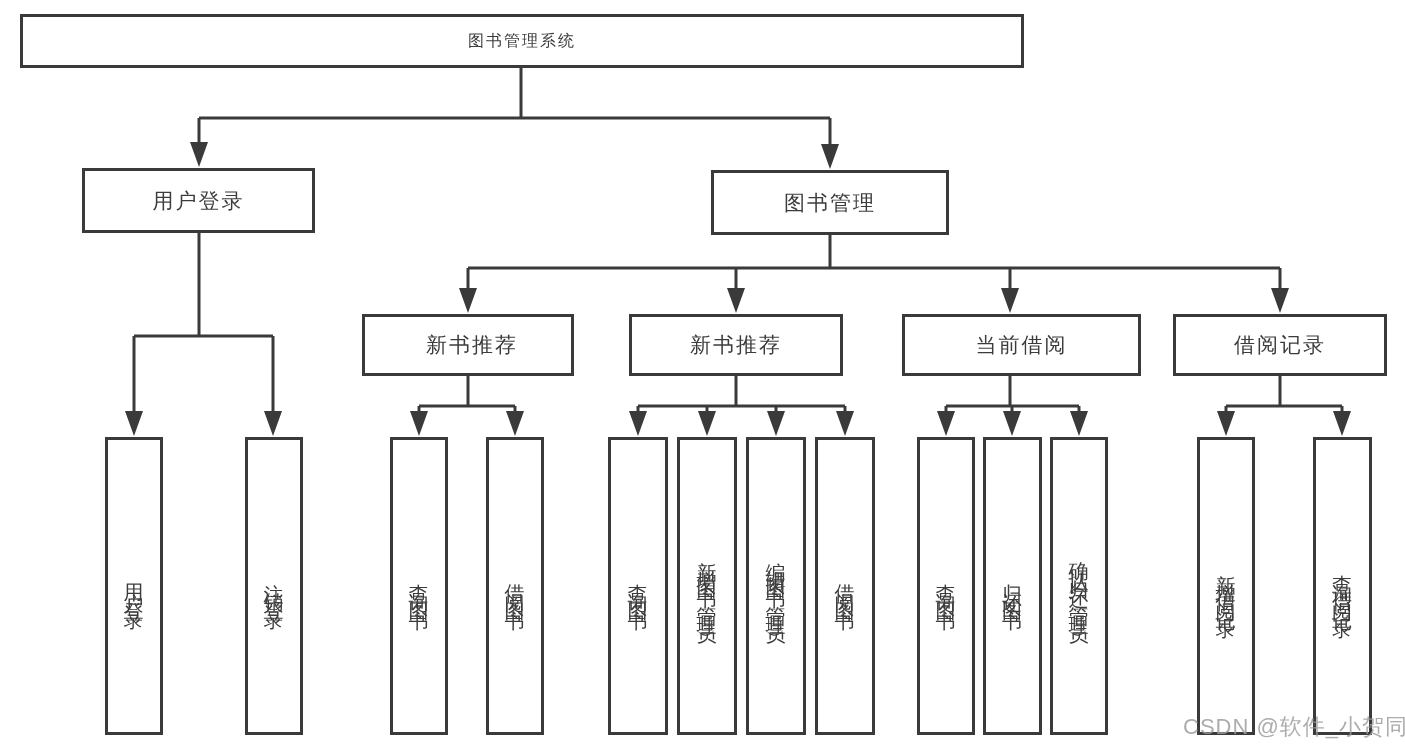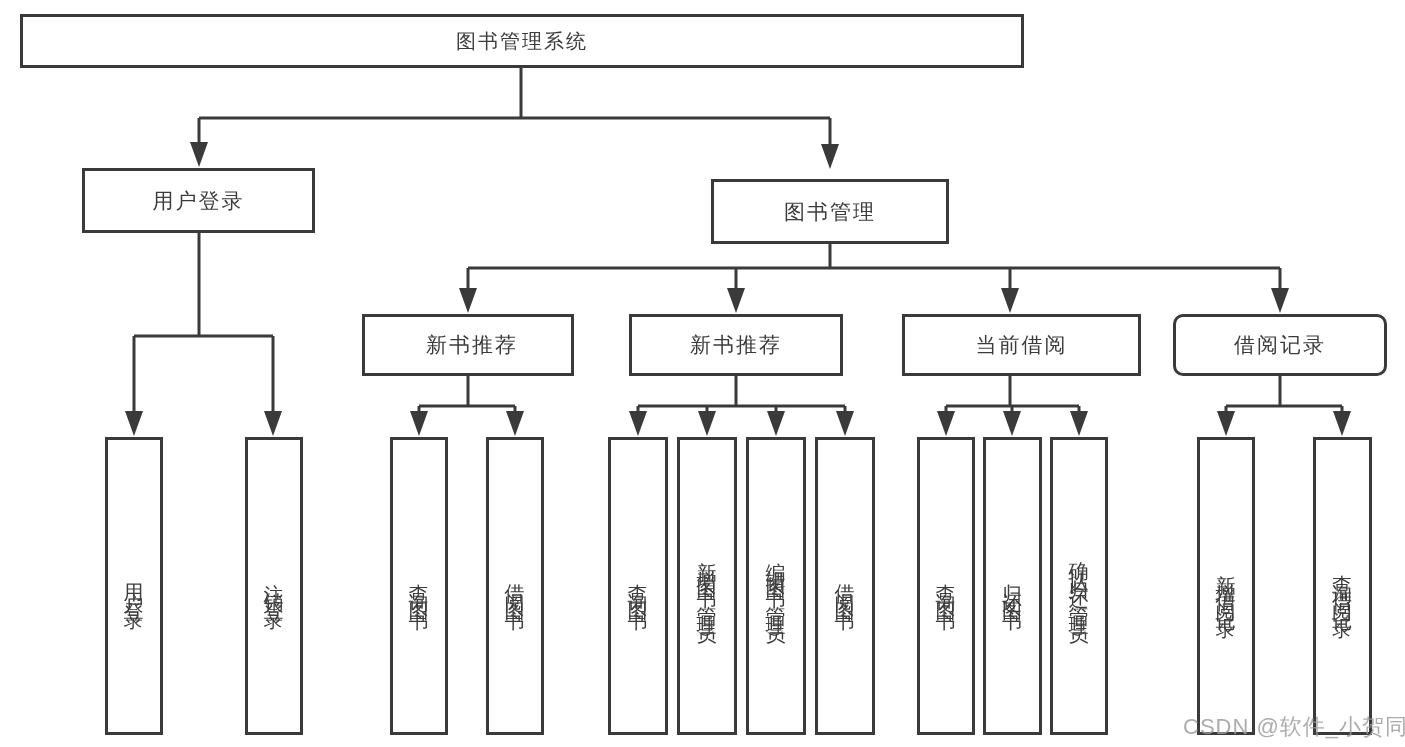--- a/index.html
+++ b/index.html
@@ -15,21 +15,21 @@
     position:absolute;
     box-sizing:border-box;
     border:3px solid #3a3a3a;
     background:#ffffff;
     display:flex;
     align-items:center;
     justify-content:center;
     color:#3c3c3c;
     z-index:2;
   }
-  .root-node  { font-size:20px; letter-spacing:2px; }
+  .root-node  { font-size:16px; letter-spacing:2px; }
   .h-node     { font-size:21px; letter-spacing:2px; }
   .vbox span {
     writing-mode:vertical-rl;
     text-orientation:mixed;
     font-size:20px;
     line-height:1;
     letter-spacing:9px;
     white-space:nowrap;
   }
   .watermark {
@@ -81,34 +81,34 @@
     </g>
   </svg>
 
   <div class="node root-node" style="left:20px; top:14px; width:1004px; height:54px;">
     <span>图书管理系统</span>
   </div>
 
   <div class="node h-node" style="left:82px; top:168px; width:233px; height:65px;">
     <span>用户登录</span>
   </div>
-  <div class="node h-node" style="left:711px; top:170px; width:238px; height:65px;margin-top:9px;">
+  <div class="node h-node" style="left:711px; top:170px; width:238px; height:65px;">
     <span>图书管理</span>
   </div>
 
   <div class="node h-node" style="left:362px; top:314px; width:212px; height:62px;padding-left:8px;">
     <span>新书推荐</span>
   </div>
   <div class="node h-node" style="left:629px; top:314px; width:214px; height:62px;">
     <span>新书推荐</span>
   </div>
   <div class="node h-node" style="left:902px; top:314px; width:239px; height:62px;">
     <span>当前借阅</span>
   </div>
-  <div class="node h-node" style="left:1173px; top:314px; width:214px; height:62px;border-radius:10px;">
+  <div class="node h-node" style="left:1173px; top:314px; width:214px; height:62px;">
     <span>借阅记录</span>
   </div>
 
   <div class="node vbox" style="left:105px; top:437px; width:58px; height:298px;">
     <span>用户登录</span>
   </div>
   <div class="node vbox" style="left:245px; top:437px; width:58px; height:298px;">
     <span>注销登录</span>
   </div>
 

